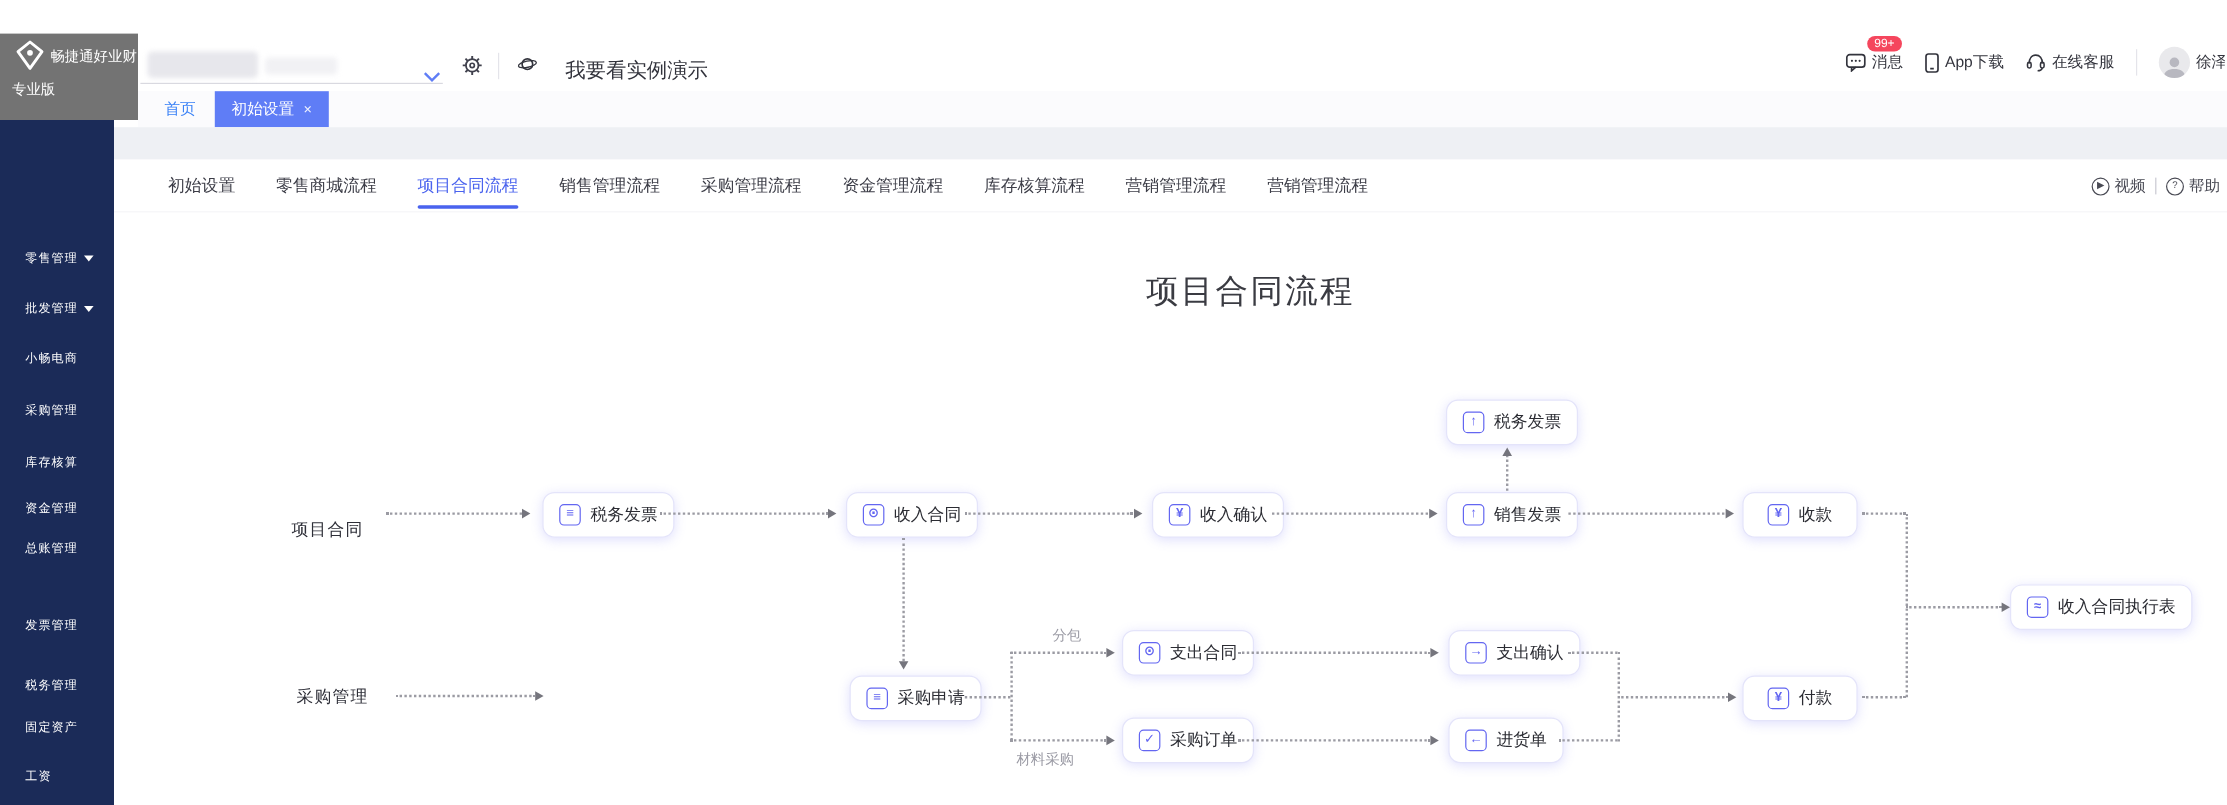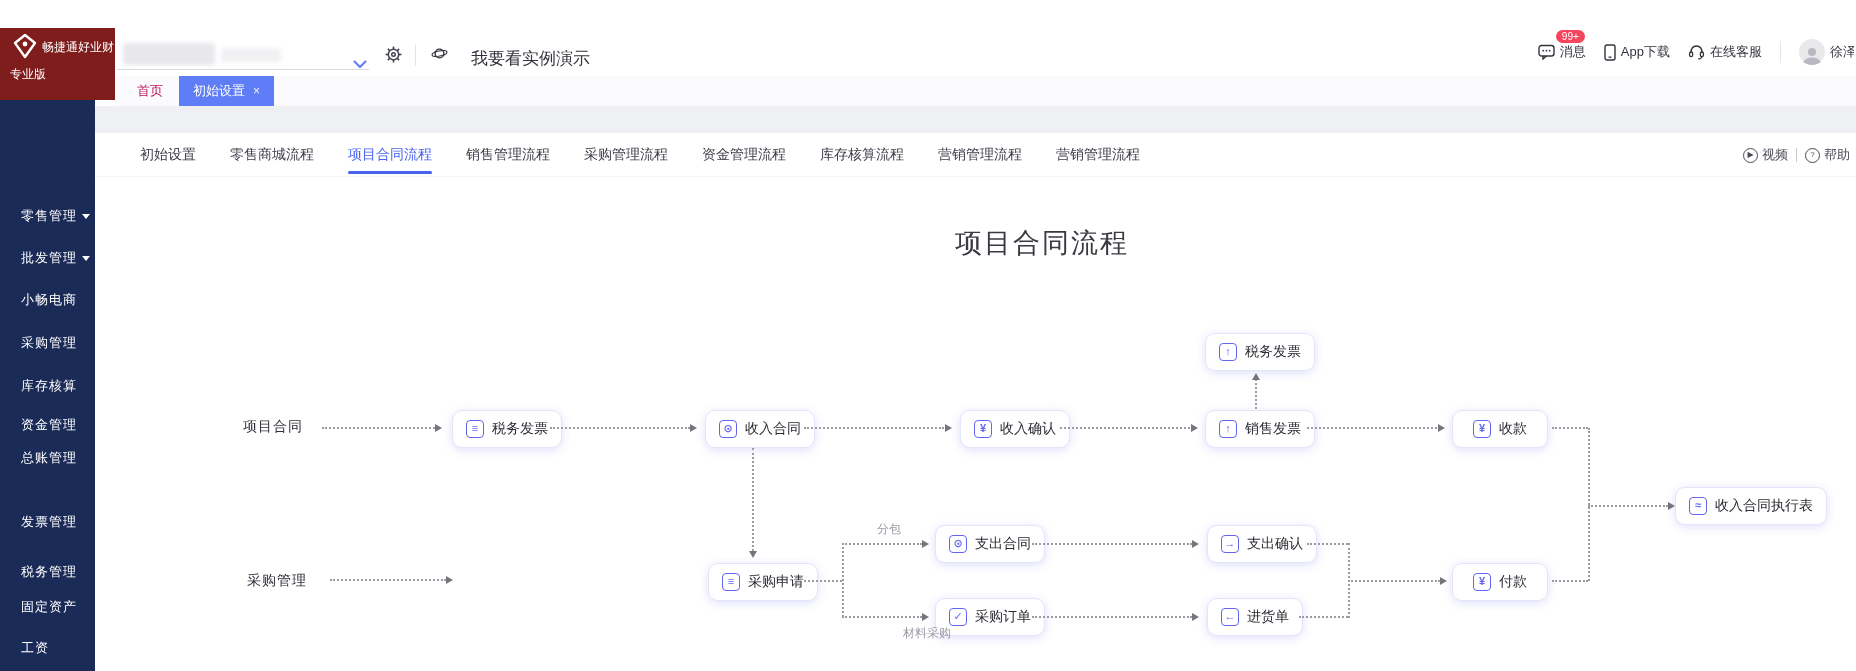--- a/index.html
+++ b/index.html
@@ -1,20 +1,20 @@
 <!DOCTYPE html>
 <html><head>
 <meta charset="utf-8">
 <style>
   * { margin:0; padding:0; box-sizing:border-box; }
   html,body { width:1856px; height:671px; font-family:"Liberation Sans","DejaVu Sans",sans-serif; background:#ffffff; overflow:hidden; }
   .stage { position:relative; width:1856px; height:671px; background:#ffffff; }
 
   
-  .logo-block { position:absolute; left:0; top:28px; width:115px; height:72px; background:#7f1d1d; color:#fff; z-index:5; }
+  .logo-block { position:absolute; left:0; top:28px; width:115px; height:72px; background:#737373; color:#fff; z-index:5; }
   .logo-mark { position:absolute; left:12px; top:5px; width:26px; height:26px; }
   .brand-name { position:absolute; left:42px; top:11px; font-size:12px; color:#fff; white-space:nowrap; }
   .edition { position:absolute; left:10px; top:38px; font-size:12px; color:#fff; }
 
   .topbar { position:absolute; left:115px; top:28px; width:1741px; height:48px; background:#ffffff; }
   .org-select { position:absolute; left:2px; top:12px; width:252px; height:30px; border-bottom:1px solid #d9d9e0; cursor:pointer; }
   .redacted { position:absolute; left:6px; top:3px; width:92px; height:22px; background:#e7e7ec; border-radius:4px; filter:blur(2px); }
   .redacted2 { position:absolute; left:104px; top:8px; width:60px; height:14px; background:#f1f1f4; border-radius:3px; filter:blur(2px); }
   .chevron { position:absolute; left:236px; top:20px; color:#5f7df6; }
   .gearbtn { position:absolute; left:270px; top:18px; color:#40414d; cursor:pointer; }
@@ -23,27 +23,27 @@
 
   .topbar-right { position:absolute; right:0; top:0; height:48px; display:flex; align-items:center; gap:18px; padding-right:2px; }
   .tb-item { display:flex; align-items:center; gap:5px; font-size:13px; color:#33343d; cursor:pointer; position:relative; }
   .badge { position:absolute; top:-13px; left:18px; background:#f5465d; color:#fff; font-size:10px; line-height:13px; padding:0 6px; border-radius:8px; white-space:nowrap; }
   .tb-sep { width:1px; height:22px; background:#e4e4ea; }
   .avatar { width:26px; height:26px; border-radius:50%; background:#e9e9ec; display:flex; align-items:flex-end; justify-content:center; overflow:hidden; }
   .username { font-size:13px; color:#33343d; white-space:nowrap; width:24px; overflow:hidden; }
 
   
   .wtab-row { position:absolute; left:115px; top:76px; width:1741px; height:30px; background:#fbfbfd; }
-  .wtab-home { position:absolute; left:6px; top:0; height:30px; line-height:30px; padding:0 16px; font-size:13px; color:#be185d; cursor:pointer; }
+  .wtab-home { position:absolute; left:6px; top:0; height:30px; line-height:30px; padding:0 16px; font-size:13px; color:#3b82f6; cursor:pointer; }
   .wtab-active { position:absolute; left:64px; top:0; height:30px; line-height:30px; padding:0 14px; font-size:13px; color:#ffffff; background:#5f7df6; display:flex; align-items:center; gap:8px; cursor:pointer; }
   .wtab-close { font-size:12px; cursor:pointer; opacity:.9; }
 
   
   .sidebar { position:absolute; left:0; top:100px; width:95px; height:571px; background:#1b2b58; z-index:4; }
-  .side-item { position:absolute; left:0; width:95px; height:24px; line-height:24px; padding-left:21px; font-size:13px; color:#ffffff; letter-spacing:1px; cursor:pointer; white-space:nowrap; }
+  .side-item { position:absolute; left:0; width:95px; height:24px; line-height:24px; padding-left:21px; font-size:10px; color:#ffffff; letter-spacing:1px; cursor:pointer; white-space:nowrap; }
   .caret { display:inline-block; width:0; height:0; border-left:4px solid transparent; border-right:4px solid transparent; border-top:5px solid #ffffff; margin-left:5px; vertical-align:middle; }
 
   
   .gap { position:absolute; left:95px; top:106px; width:1761px; height:27px; background:#eef0f4; }
   .content { position:absolute; left:95px; top:133px; width:1761px; height:538px; background:#ffffff; }
 
   .flow-tabs { position:absolute; left:0; top:0; width:100%; height:44px; display:flex; align-items:center; gap:34px; padding-left:45px; border-bottom:1px solid #f5f5f8; }
   .ftab { font-size:14px; color:#3c3d47; cursor:pointer; position:relative; padding:12px 0; white-space:nowrap; }
   .ftab.active { color:#4a63ee; }
   .ftab.active::after { content:""; position:absolute; left:0; right:0; bottom:2px; height:3px; border-radius:2px; background:#4a63ee; }
@@ -217,21 +217,21 @@
       <div class="hl-sep"></div>
       <div class="hl-item">
         <span class="circ-ic">?</span>
         <span>帮助</span>
       </div>
     </div>
 
     <div class="canvas">
       <div class="diagram-title">项目合同流程</div>
 
-      <div class="row-label" style="left:148px;top:285px">项目合同</div>
+      <div class="row-label" style="left:148px;top:300px">项目合同</div>
       <div class="row-label" style="left:152px;top:439px">采购管理</div>
 
       <div class="node" style="left:357px;top:277px">
         <span class="nicon">≡</span>
         <span class="nlabel">税务发票</span>
       </div>
       <div class="node" style="left:610px;top:277px">
         <span class="nicon">⊙</span>
         <span class="nlabel">收入合同</span>
       </div>
@@ -275,21 +275,21 @@
       <div class="node" style="left:1112px;top:465px">
         <span class="nicon">←</span>
         <span class="nlabel">进货单</span>
       </div>
       <div class="node" style="left:1357px;top:430px;padding:0 20px">
         <span class="nicon">¥</span>
         <span class="nlabel">付款</span>
       </div>
 
       <div class="edge-label" style="left:782px;top:388px">分包</div>
-      <div class="edge-label" style="left:808px;top:492px">材料采购</div>
+      <div class="edge-label" style="left:752px;top:492px">材料采购</div>
 
       <div class="hline" style="left:227px;top:294px;width:113px"></div>
         <span class="arr-r" style="left:340px;top:291px"></span>
       <div class="hline" style="left:455px;top:294px;width:140px"></div>
         <span class="arr-r" style="left:595px;top:291px"></span>
       <div class="hline" style="left:709px;top:294px;width:140px"></div>
         <span class="arr-r" style="left:850px;top:291px"></span>
       <div class="hline" style="left:965px;top:294px;width:130px"></div>
         <span class="arr-r" style="left:1096px;top:291px"></span>
       <div class="hline" style="left:1212px;top:294px;width:130px"></div>

